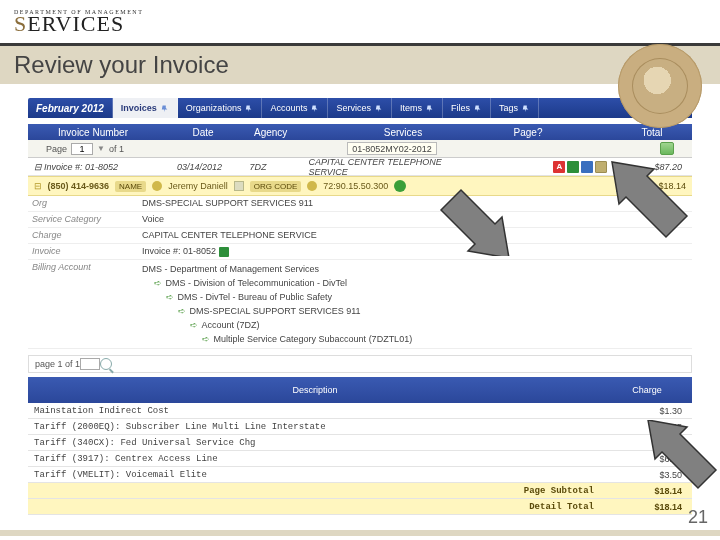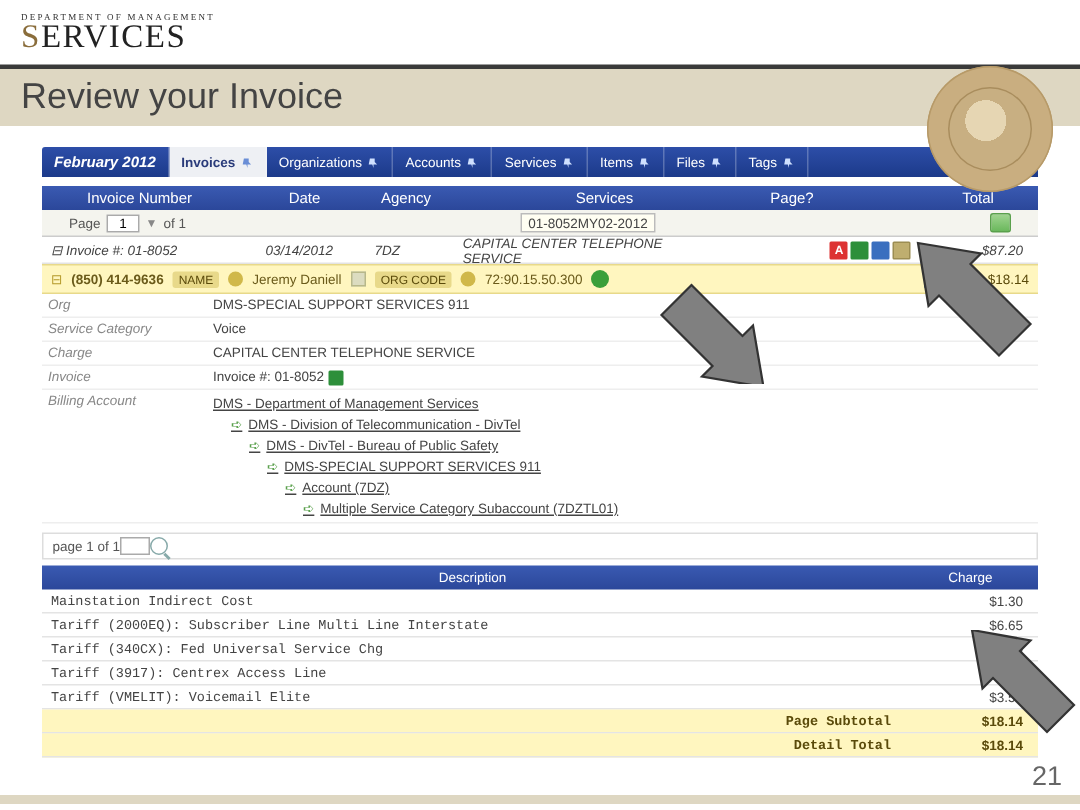--- a/index.html
+++ b/index.html
@@ -68,31 +68,31 @@
   .acctrow .right { margin-left:auto; display:flex; gap:4px; align-items:center; }
   .acctrow .amt { color:#5a4a0a; }
   .ico-person { width:10px; height:10px; background:#d0b84a; border-radius:50%; display:inline-block; }
   .ico-paper { width:10px; height:10px; background:#dcdcc0; border:1px solid #b8b88a; display:inline-block; }
 
   
   .details { background:#fff; font-size:9px; color:#555; }
   .details .drow { display:flex; border-bottom:1px solid #eee; min-height:16px; align-items:flex-start; padding:2px 4px; }
   .details .dlabel { width:110px; color:#888; font-style:italic; }
   .details .dval { flex:1; color:#444; }
-  .tree-line { display:flex; align-items:center; gap:4px; height:14px;text-decoration:underline; }
+  .tree-line { display:flex; align-items:center; gap:4px; height:14px; }
   .tree-arrow { color:#5aa04c; font-size:9px; }
   .indent1 { padding-left:12px; } .indent2 { padding-left:24px; } .indent3 { padding-left:36px; } .indent4 { padding-left:48px; } .indent5 { padding-left:60px; }
 
   .tinypager { background:#fff; border:1px solid #ddd; padding:2px 6px; margin-top:6px; font-size:9px; color:#555; display:flex; align-items:center; gap:0; height:18px; }
   .tinypager input { width:20px; height:12px; font-size:9px; border:1px solid #aaa; }
   .magnify { width:12px; height:12px; display:inline-block; border:1.5px solid #8aa; border-radius:50%; position:relative; }
   .magnify:after { content:""; position:absolute; width:5px; height:1.5px; background:#8aa; bottom:-2px; right:-3px; transform:rotate(45deg); }
 
   
-  .charge-head { background: linear-gradient(#3a5ab2,#2b479a); color:#fff; display:flex; height:16px; align-items:center; font-size:9px; margin-top:4px; }
+  .charge-head { background: linear-gradient(#3a5ab2,#2b479a); color:#fff; display:flex; height:26px; align-items:center; font-size:9px; margin-top:4px; }
   .charge-head .desc { flex:1; text-align:center; }
   .charge-head .chg { width:90px; text-align:center; }
   .charge-row { display:flex; font-size:9px; color:#444; border-bottom:1px solid #e4e4e4; height:16px; align-items:center; }
   .charge-row .desc { flex:1; padding-left:6px;font-family:Liberation Mono, monospace; }
   .charge-row .chg { width:90px; text-align:right; padding-right:10px; }
   .charge-total { background:#fff6bf; font-weight:bold; color:#5a4a0a; }
   .charge-total .desc { text-align:right; padding-right:8px; }
 
   
   .pagenum { position:absolute; bottom:12px; right:12px; font-size:18px; color:#666; }

